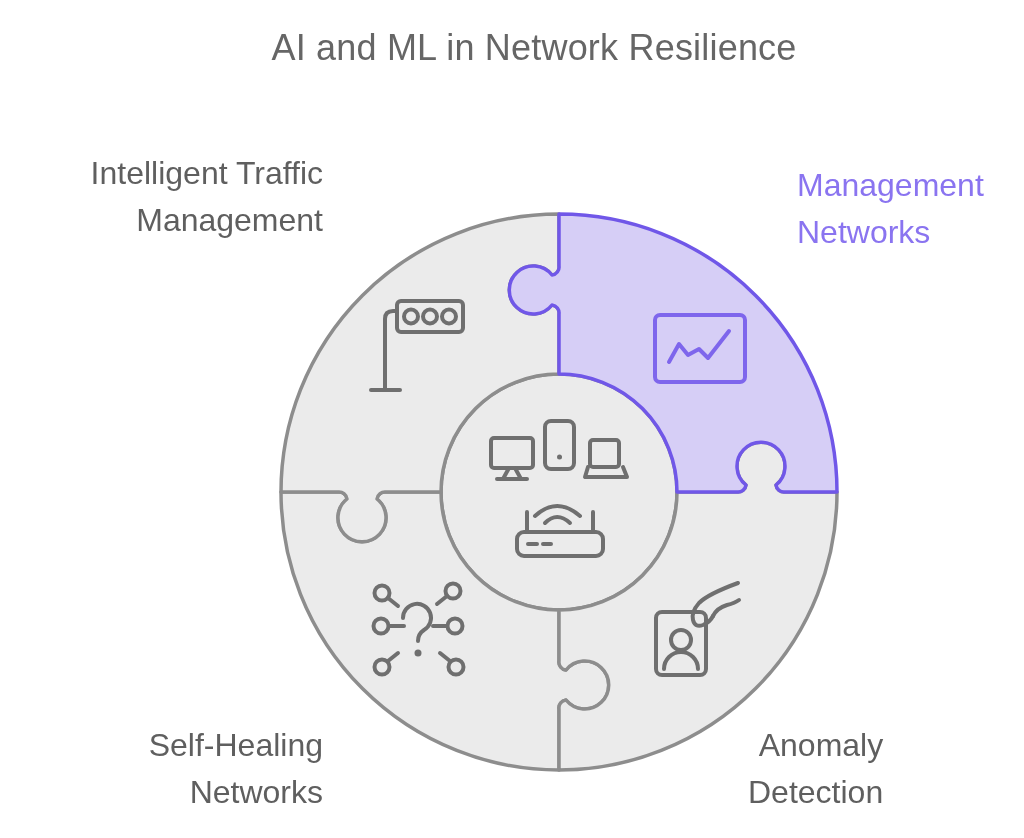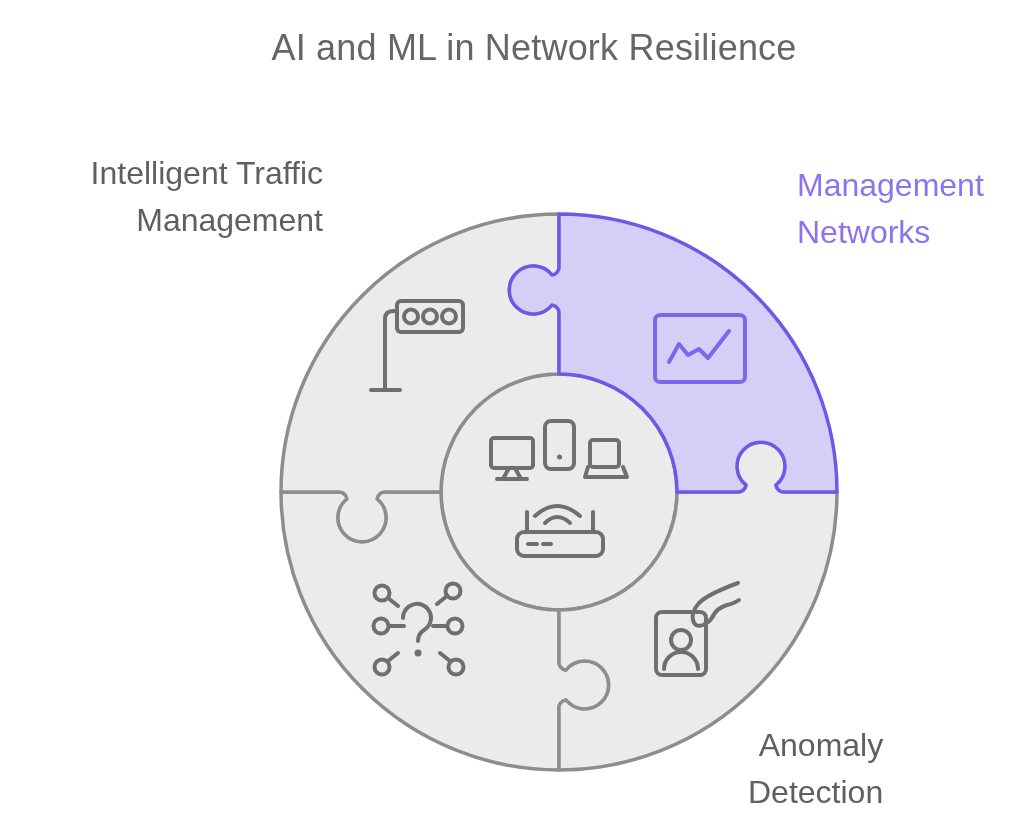--- a/index.html
+++ b/index.html
@@ -135,19 +135,23 @@
   <div class="seg-label top-left">
     <span>Intelligent Traffic</span>
     <span>Management</span>
   </div>
 
   <div class="seg-label top-right">
     <span>Management</span>
     <span>Networks</span>
   </div>
 
+  <div class="seg-label bottom-left">
+    <span>Self-Healing</span>
+    <span>Networks</span>
+  </div>
 
   <div class="seg-label bottom-right">
     <span>Anomaly</span>
     <span>Detection</span>
   </div>
 
 </div>
 
 </body></html>

